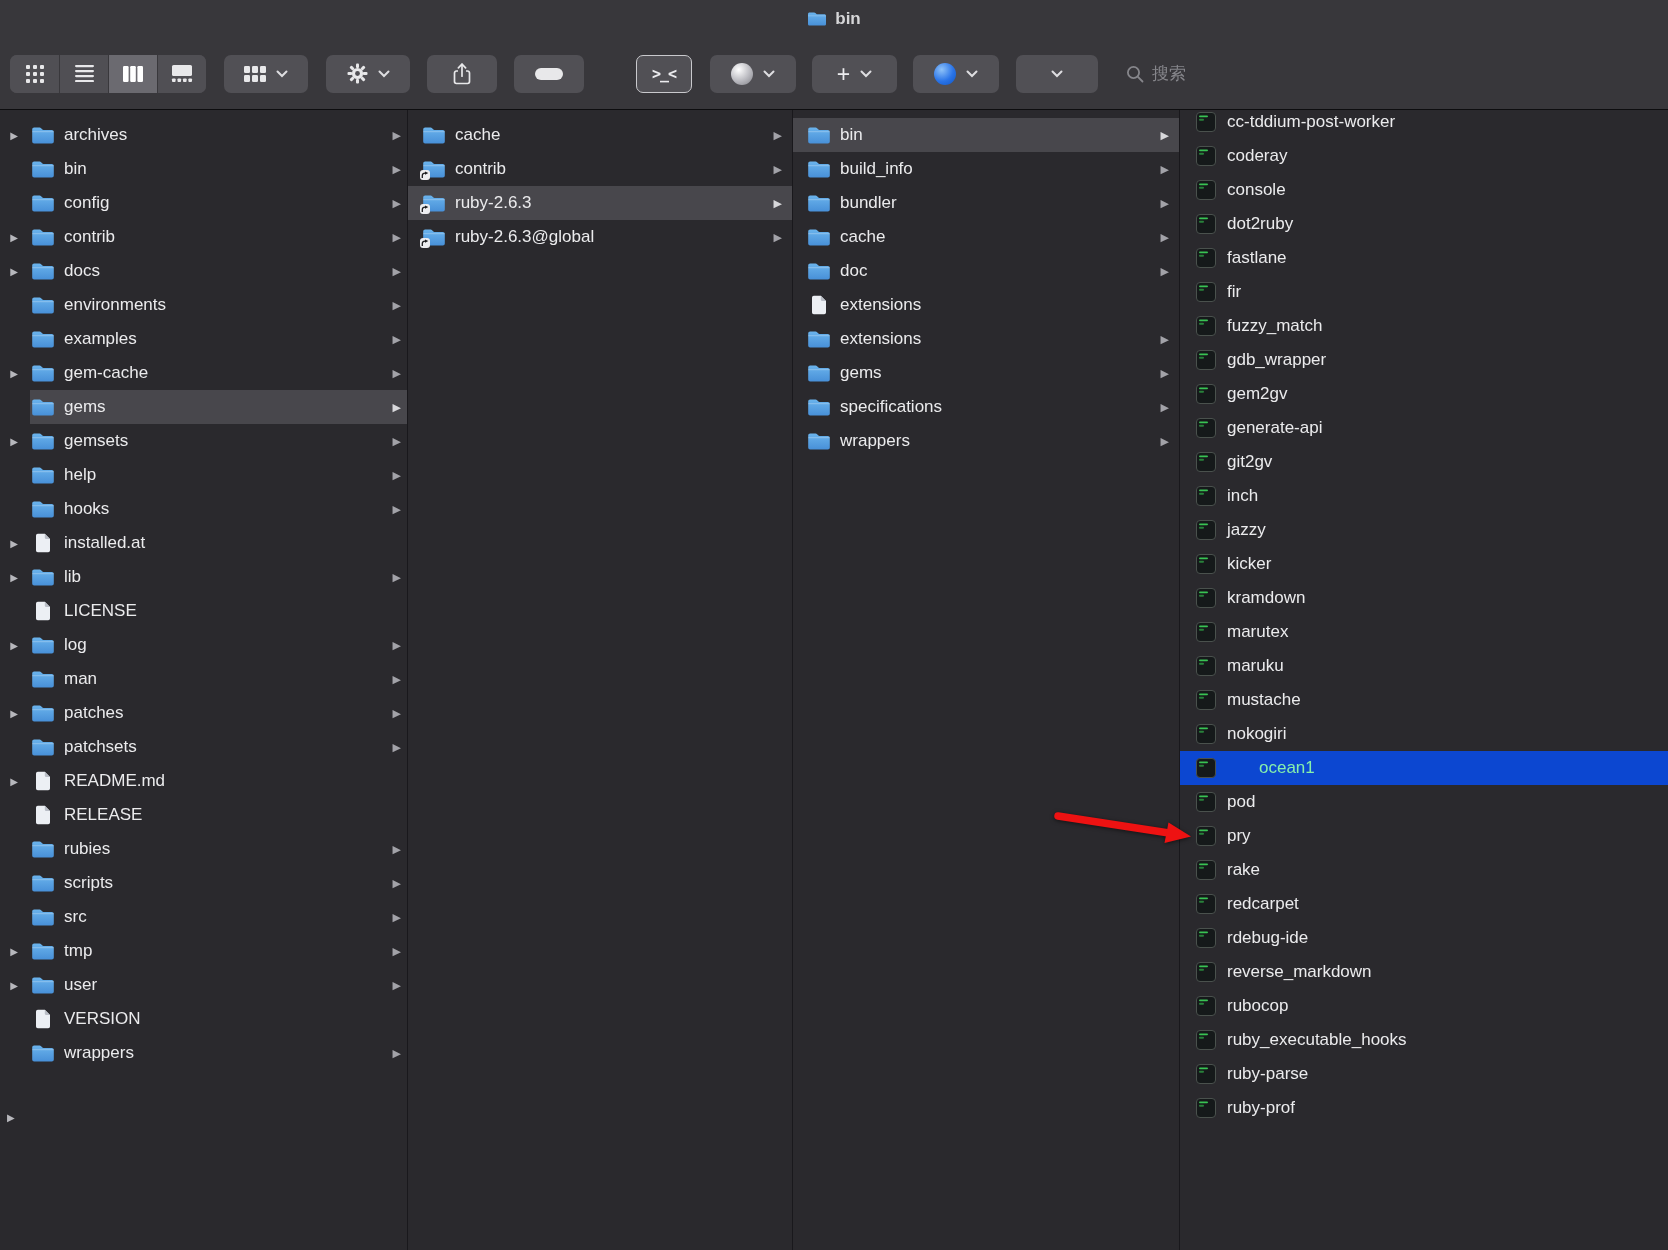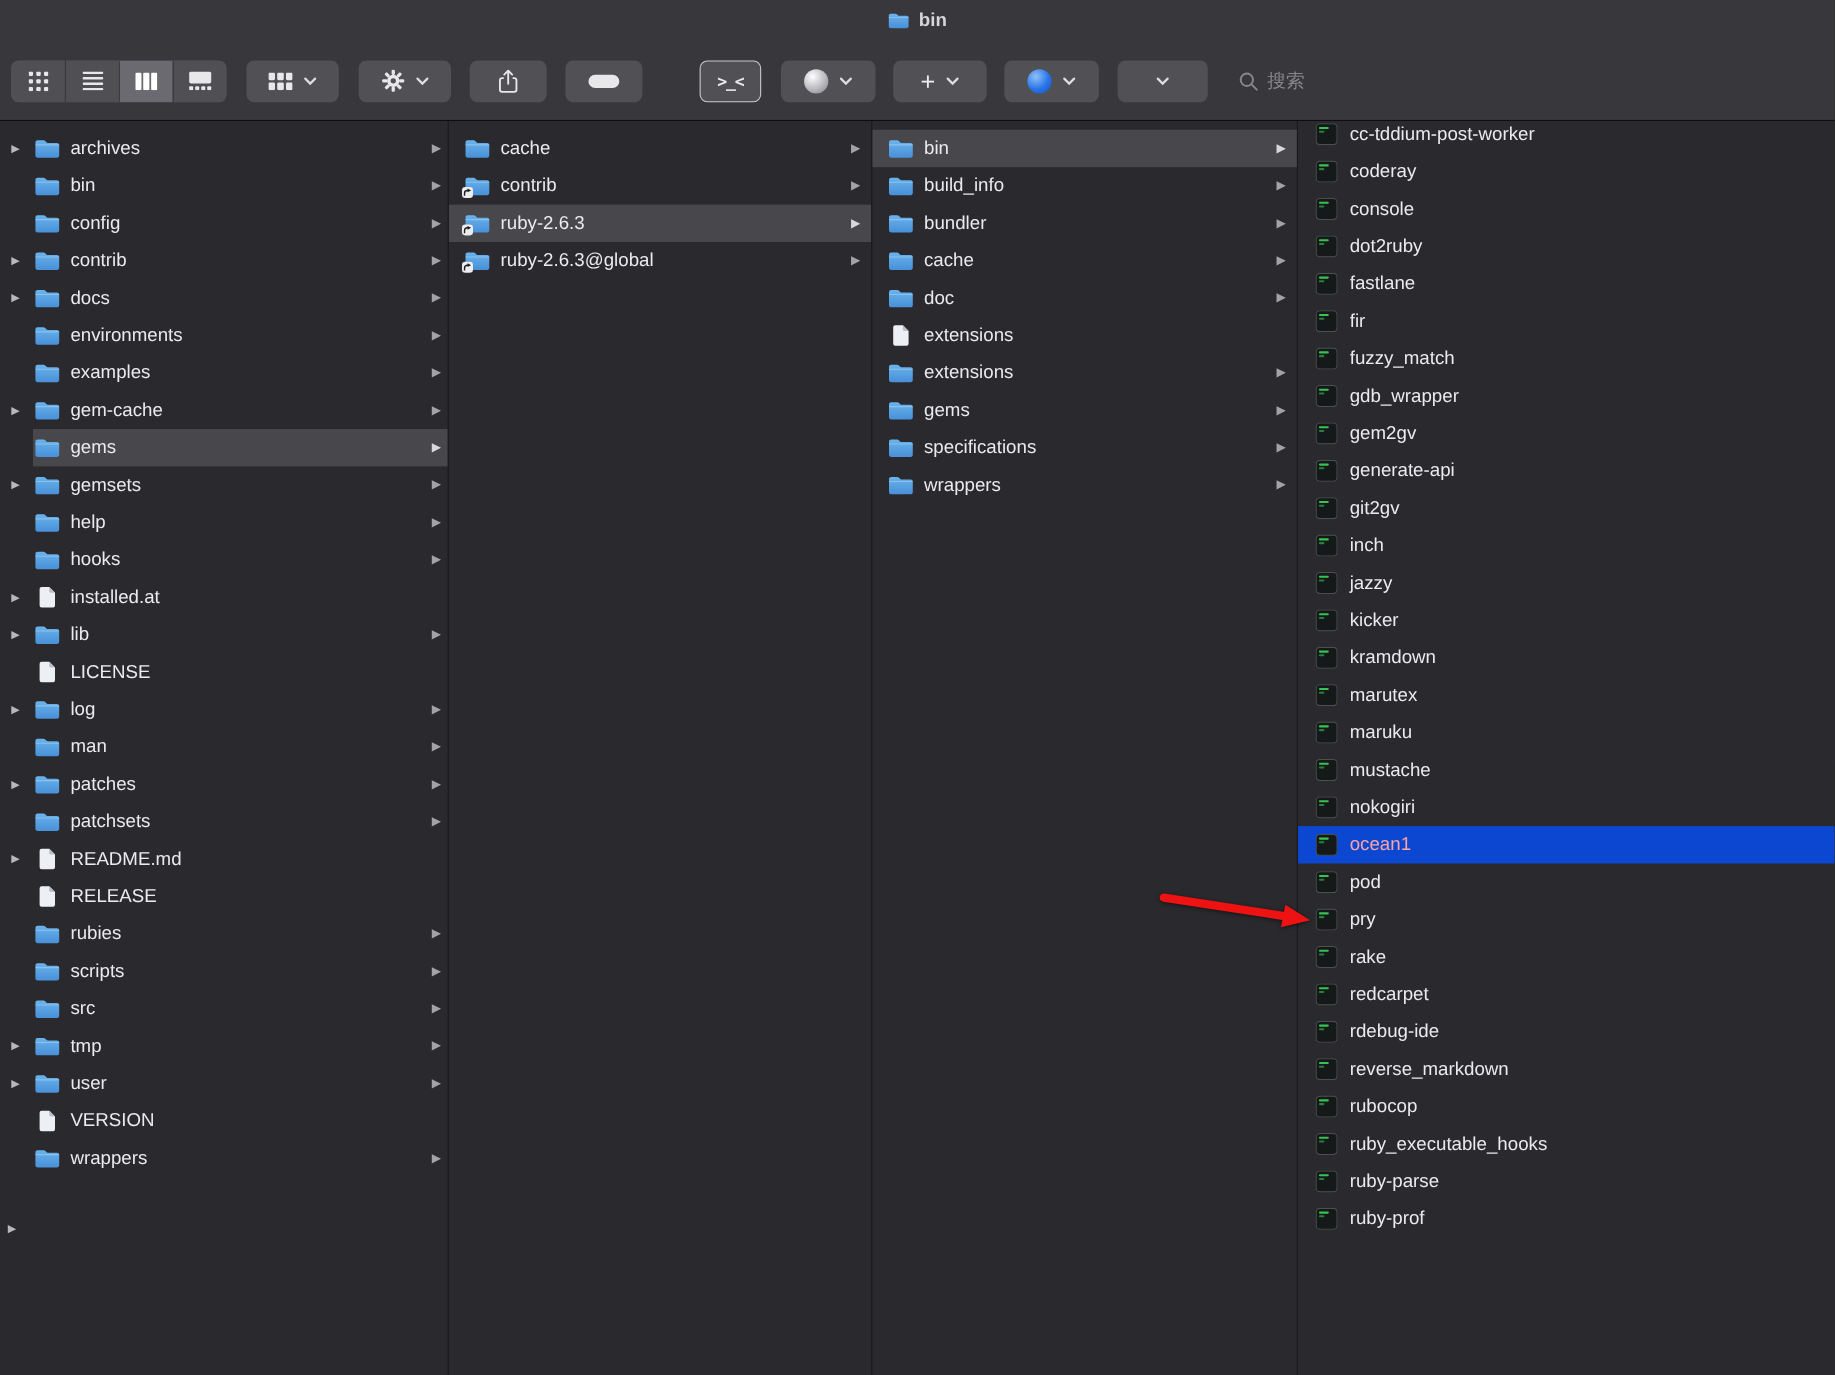--- a/index.html
+++ b/index.html
@@ -52,21 +52,21 @@
   .col1 .row { margin-left: 30px; padding-right: 6px; position: relative; }
   .col2 .row, .col3 .row, .col4 .row { padding: 0 10px 0 13px; }
   .icon-wrap { width: 26px; min-width: 26px; display: flex; justify-content: center; align-items: center; margin-right: 8px; position: relative; }
   .label { font-size: 17px; white-space: nowrap; color: #ebebed; }
   .arrow { margin-left: auto; font-size: 11px; color: #a2a2a8; padding-left: 8px; line-height: 34px; }
   .disc { position: absolute; left: -23px; width: 14px; text-align: center; font-size: 10px; color: #b7b7bc; }
   .stray { position: absolute; left: 7px; top: 1002px; font-size: 10px; color: #b7b7bc; }
   .sel-gray { background: #48474c; }
   .sel-gray .arrow { color: #d8d8db; }
   .sel-blue { background: #0c47d1; }
-  .sel-blue .label { color: #fca5a5; }
+  .sel-blue .label { color: #86efac; margin-left: 32px; }
   .badge {
     position: absolute; left: -1px; bottom: -1px; width: 10px; height: 10px;
     background: #ededf0; border-radius: 3px;
     display: flex; align-items: center; justify-content: center;
   }
   
   .annot { position: absolute; left: 1035px; top: 792px; filter: drop-shadow(0 1px 2px rgba(0,0,0,0.55)); pointer-events: none; }
 </style>
 </head>
 <body>

